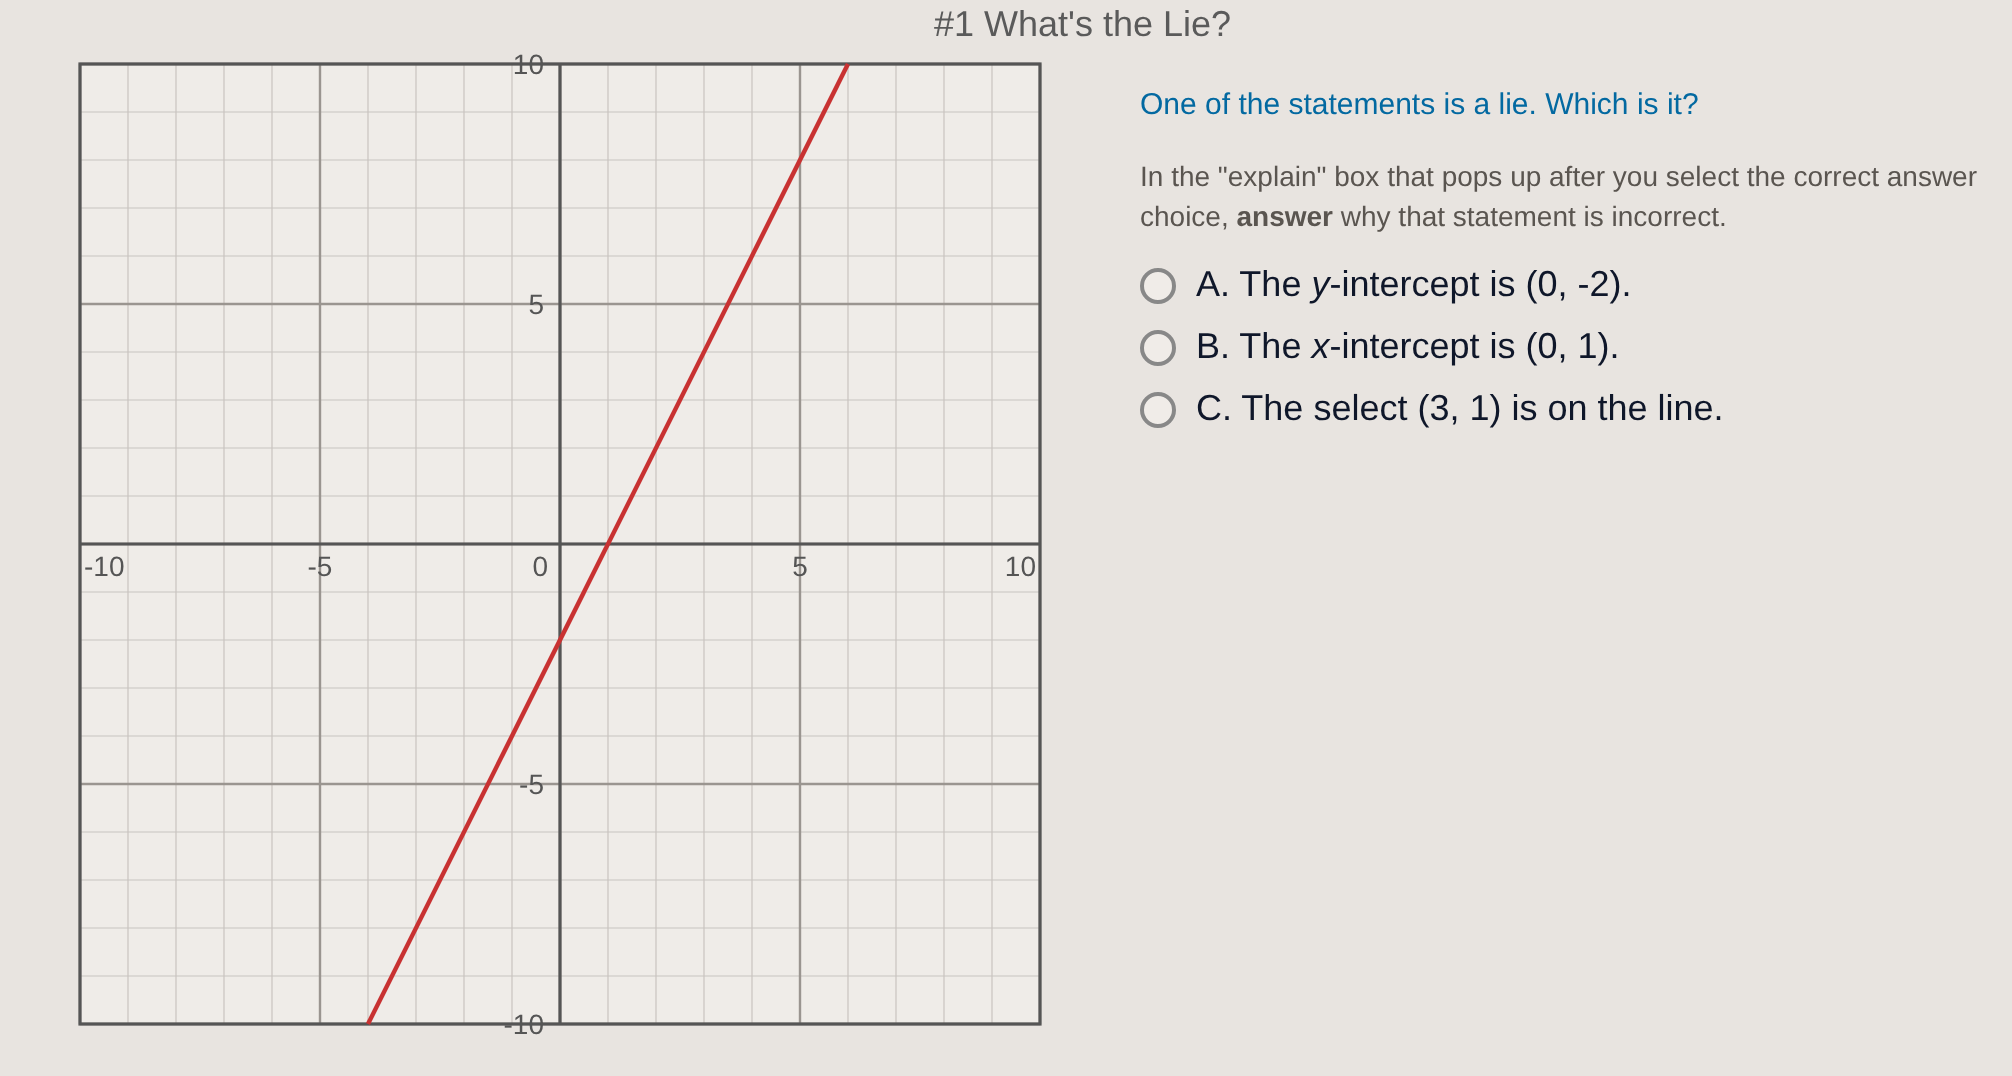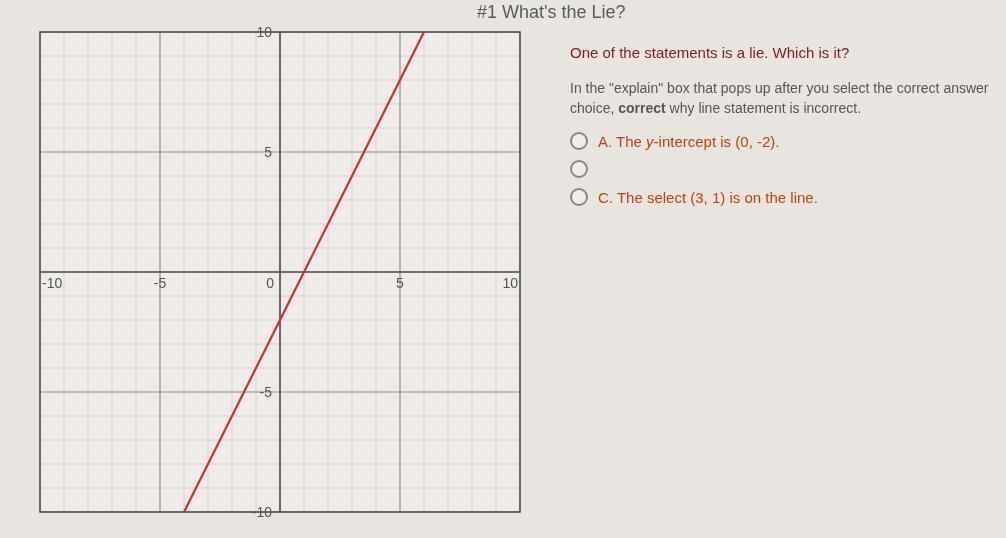--- a/index.html
+++ b/index.html
@@ -8,41 +8,41 @@
     height: 538px;
     background: #e8e4e0;
     font-family: Arial, sans-serif;
     color: #4a4a4a;
     position: relative;
     overflow: hidden;
   }
   .page-title {
     position: absolute;
     top: 2px;
-    left: 477px;
+    left: 467px;
     font-size: 18px;
     color: #5a5a5a;
     font-weight: 500;
   }
   .chart-area {
     position: absolute;
     top: 22px;
     left: 10px;
     width: 540px;
     height: 500px;
   }
   .prompt-area {
     position: absolute;
     top: 44px;
     left: 570px;
     width: 420px;
   }
   .prompt-line1 {
     font-size: 15px;
-    color: #7f1d1d;
+    color: #0369a1;
     margin-bottom: 18px;
   }
   .prompt-line2 {
     font-size: 14px;
     color: #5a5550;
     line-height: 1.4;
     margin-bottom: 14px;
   }
   .bold { font-weight: bold; }
   .choice-row {
@@ -54,22 +54,22 @@
   .radio-circle {
     width: 18px;
     height: 18px;
     border: 2px solid #888;
     border-radius: 50%;
     margin-right: 10px;
     flex-shrink: 0;
     background: #f0ece8;
   }
   .choice-label {
-    font-size: 15px;
-    color: #c2410c;
+    font-size: 18px;
+    color: #0f172a;
   }
   .italic { font-style: italic; }
 </style>
 </head>
 <body>
 
 <div class="page-title">#1 What's the Lie?</div>
 
 <div class="chart-area">
   <svg id="chart-svg" width="540" height="500">
@@ -138,32 +138,35 @@
       <text x="262" y="375" font-size="14" fill="#555" text-anchor="end">-5</text>
       <text x="262" y="135" font-size="14" fill="#555" text-anchor="end">5</text>
       <text x="262" y="15" font-size="14" fill="#555" text-anchor="end">10</text>
       <line x1="174" y1="490" x2="414" y2="10" stroke="#c83232" stroke-width="2.2"></line>
     </svg>
 </div>
 
 <div class="prompt-area">
   <div class="prompt-line1">One of the statements is a lie. Which is it?</div>
   <div class="prompt-line2">
-    <span>In the "explain" box that pops up after you select the correct answer choice, </span><span class="bold">correct</span><span> why line statement is incorrect.</span>
+    <span>In the "explain" box that pops up after you select the correct answer choice, </span><span class="bold">answer</span><span> why that statement is incorrect.</span>
   </div>
 
   <div class="choice-row">
     <div class="radio-circle"></div>
     <div class="choice-label">
       <span>A. The </span><span class="italic">y</span><span>-intercept is (0, -2).</span>
     </div>
   </div>
 
   <div class="choice-row">
     <div class="radio-circle"></div>
+    <div class="choice-label">
+      <span>B. The </span><span class="italic">x</span><span>-intercept is (0, 1).</span>
+    </div>
   </div>
 
   <div class="choice-row">
     <div class="radio-circle"></div>
     <div class="choice-label">
       <span>C. The select </span><span class="italic"></span><span>(3, 1) is on the line.</span>
     </div>
   </div>
 </div>
 

